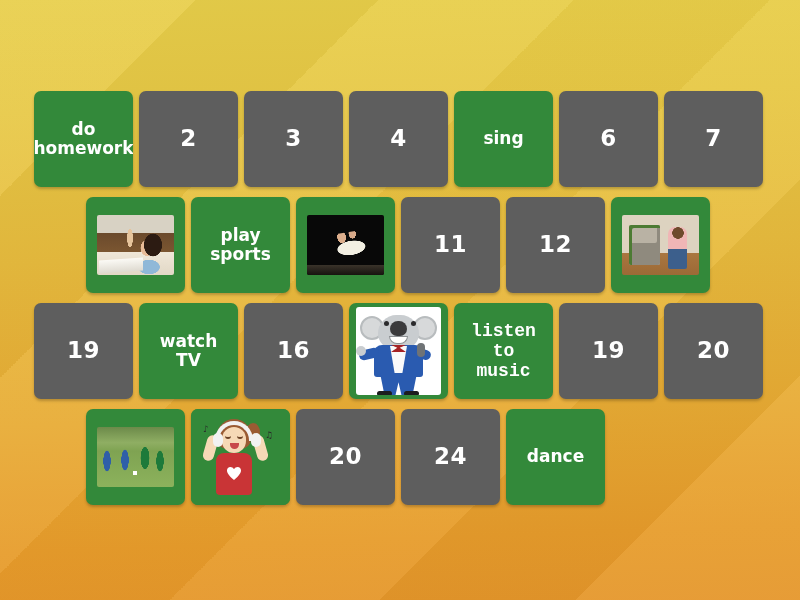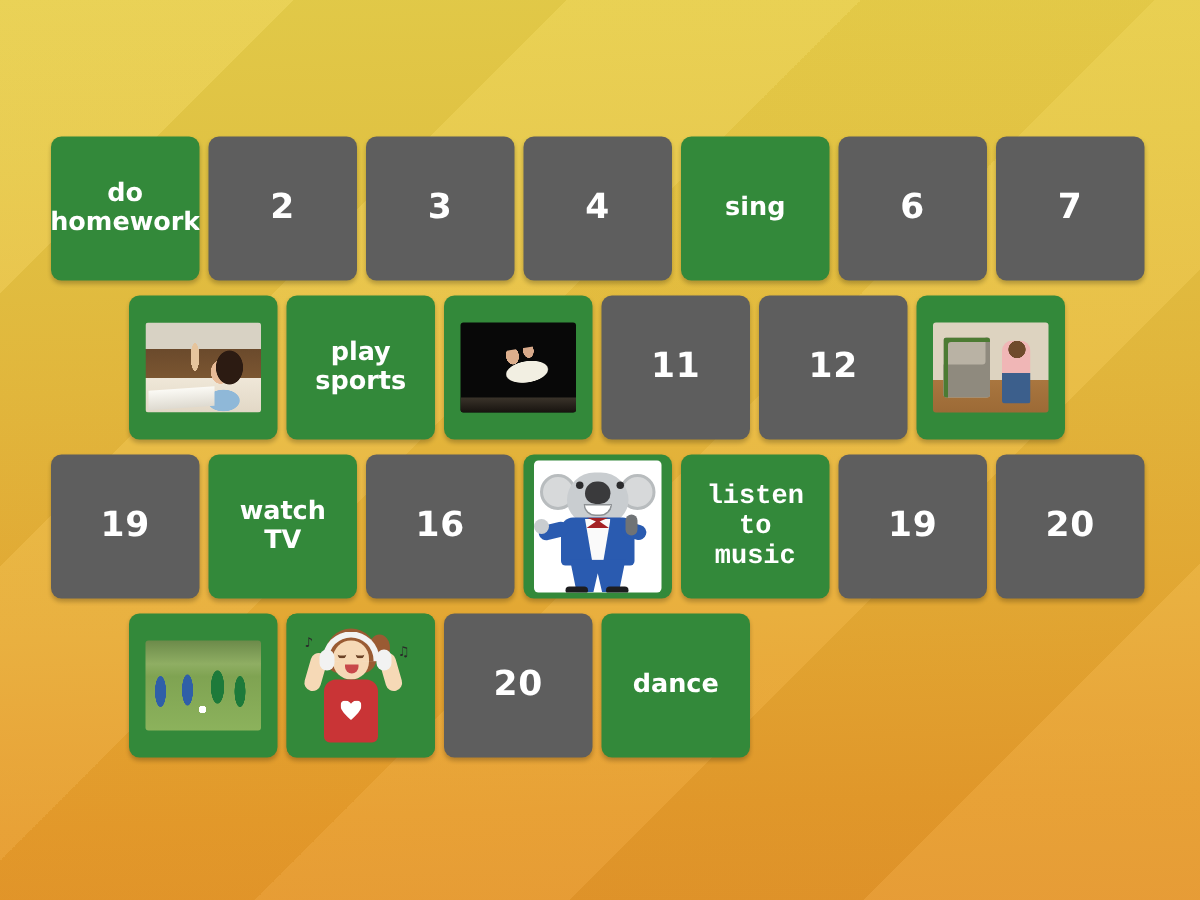--- a/index.html
+++ b/index.html
@@ -400,20 +400,23 @@
         <div class="hp-cup-r"></div>
         <div class="hp-body"></div>
         <div class="hp-heart"></div>
       </div>
     </div>
 
     <div class="tile gray">
       <div class="num">20</div>
     </div>
 
+    <div class="tile gray">
+      <div class="num">24</div>
+    </div>
 
     <div class="tile green">
       <div class="word">dance</div>
     </div>
 
   </div>
 
 </div>
 
 </body></html>

